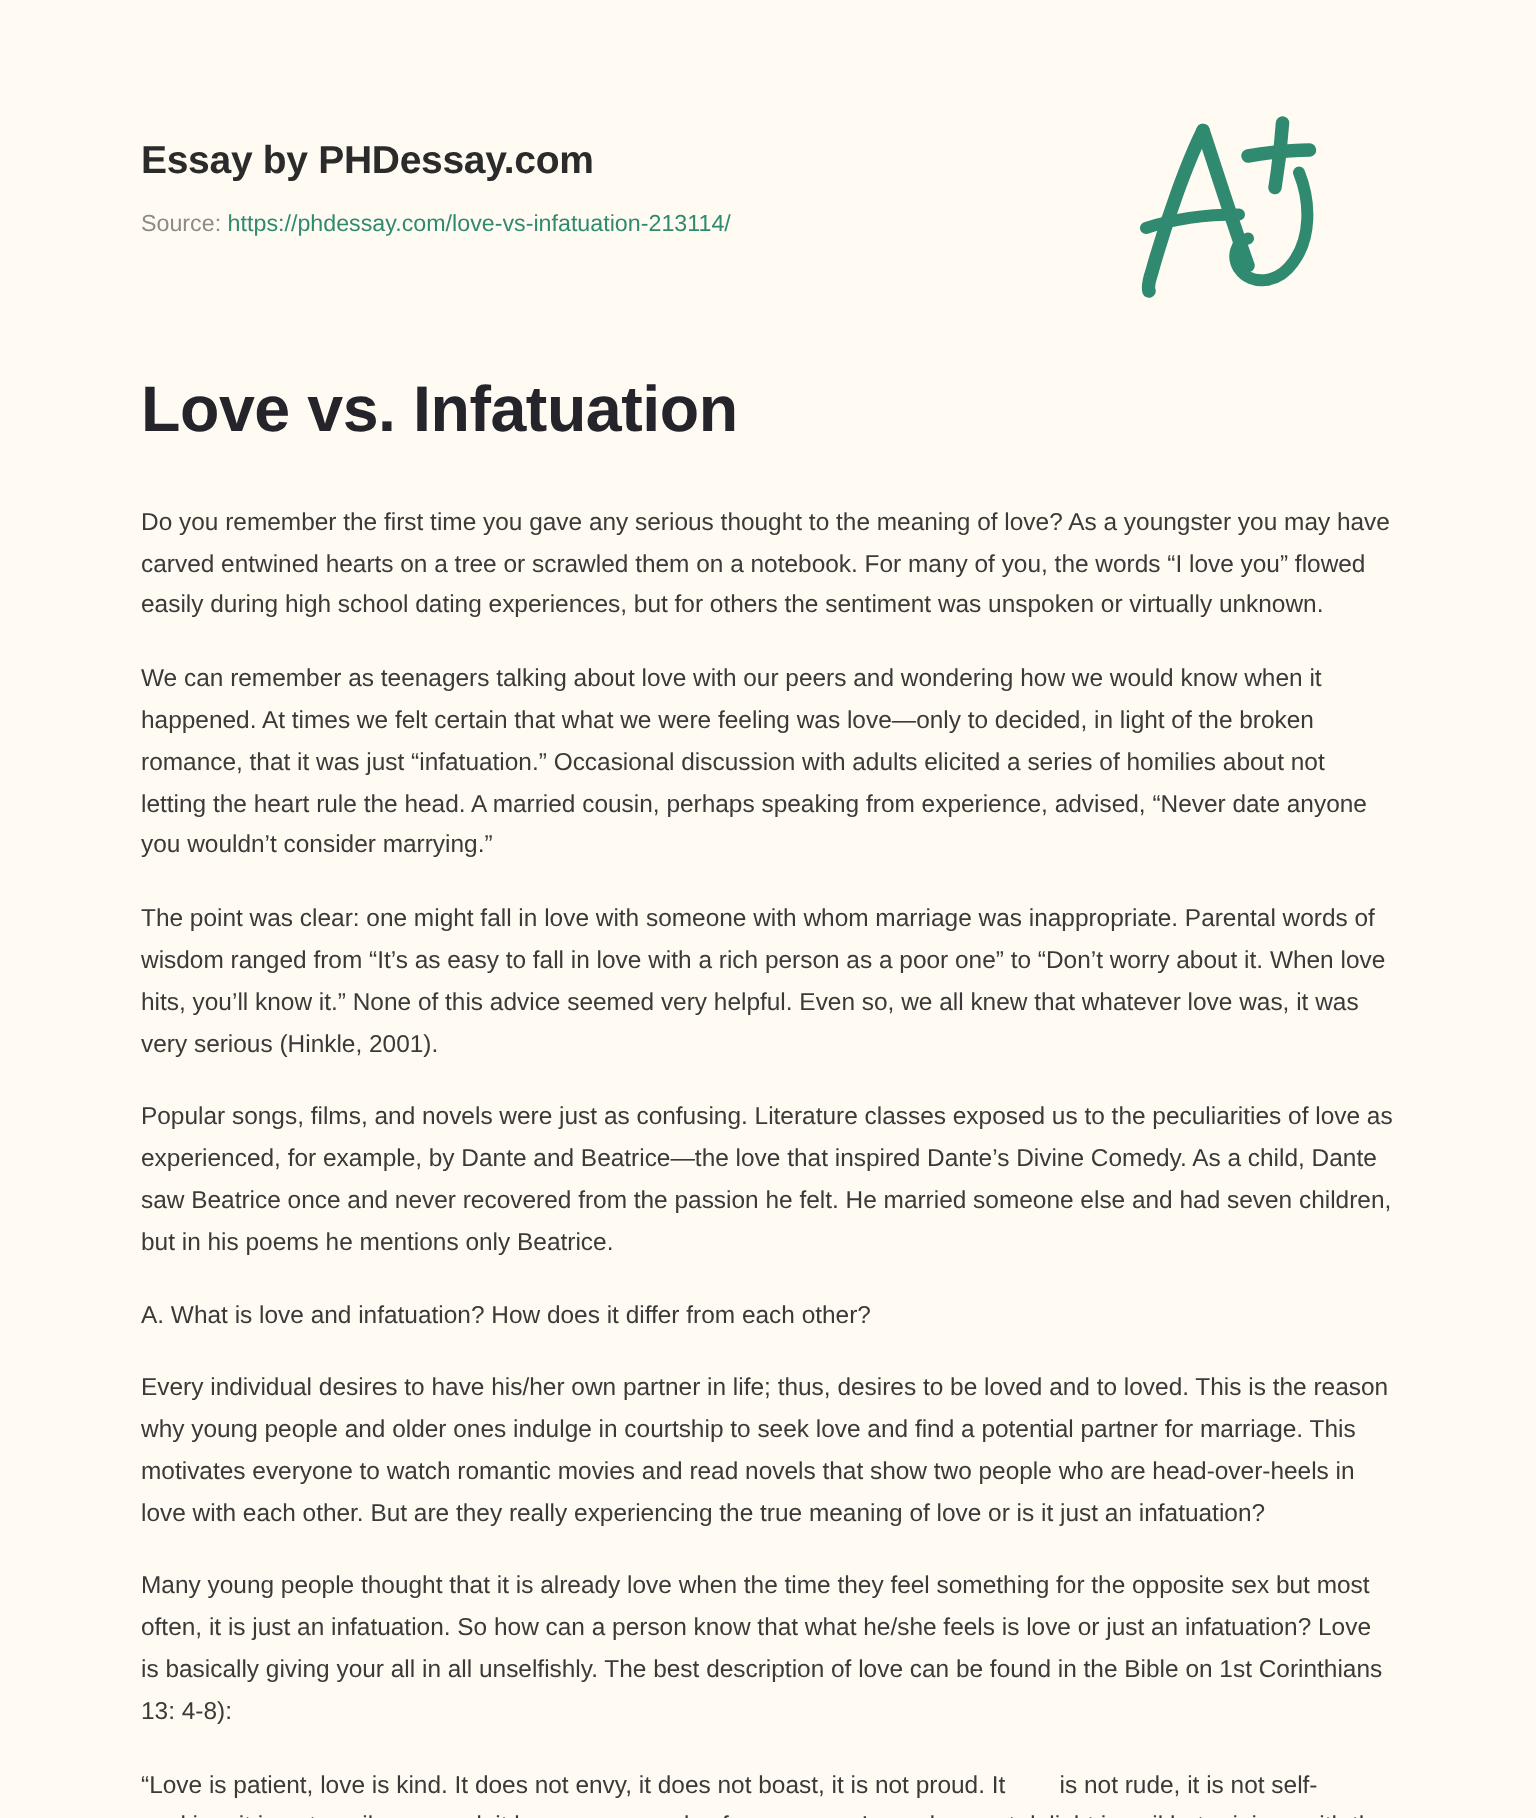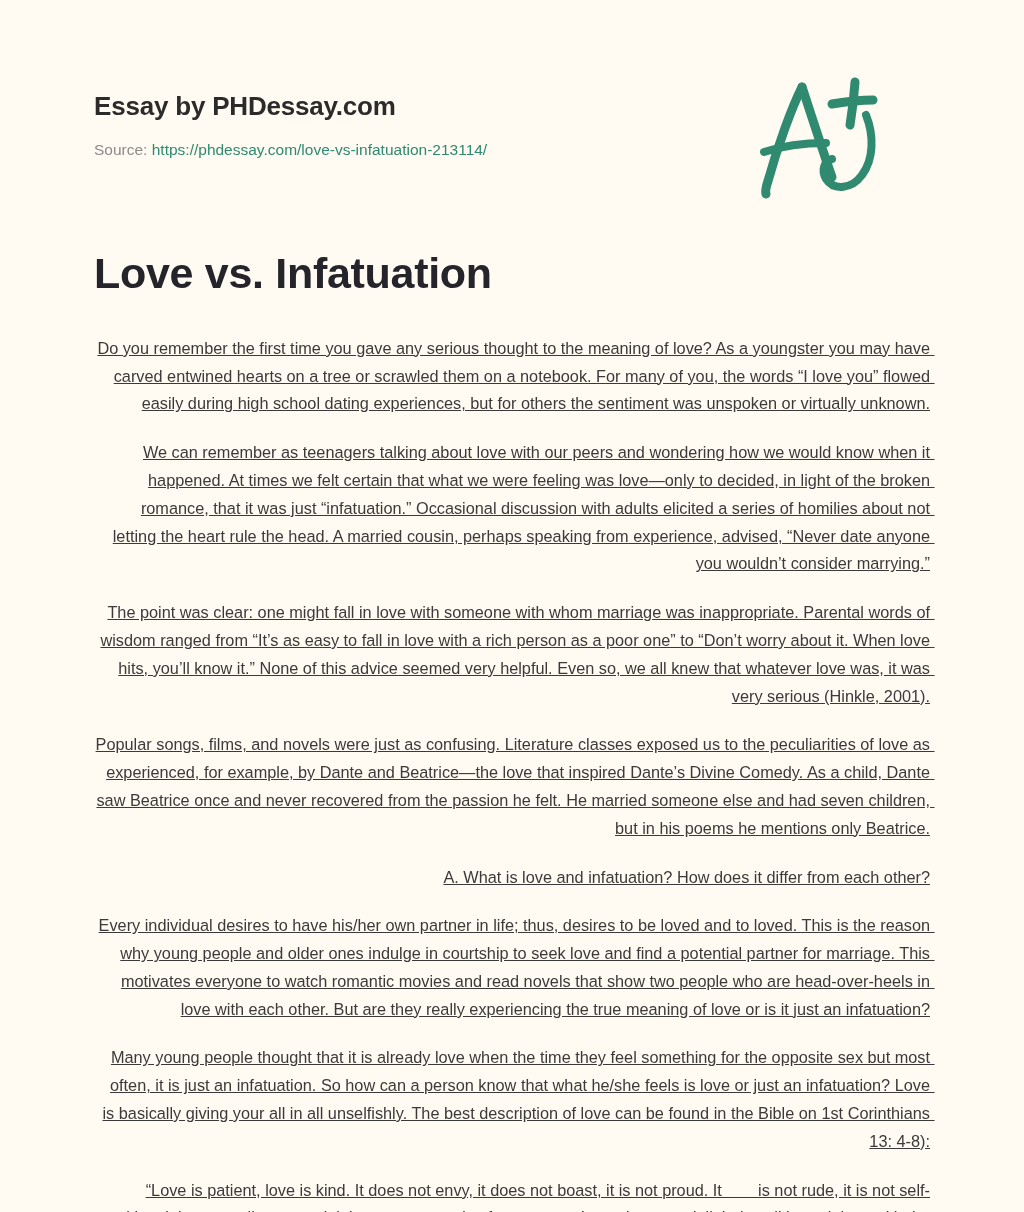--- a/index.html
+++ b/index.html
@@ -79,23 +79,22 @@
     letter-spacing: -0.3px;
     line-height: 1.25;
     margin: 0 0 34px 0;
   }
   .para {
     font-size: 16.3px;
     line-height: 27.8px;
     color: #3c3a39;
     margin: 0 0 21px 0;
     max-width: 838px;
-    text-align: right;
+    text-align: left;
     white-space: pre-wrap;
-    text-decoration: underline;
   }
   .para:last-child {
     margin-bottom: 0;
   }
 </style>
 </head>
 <body>
 
 <div class="page">
 

